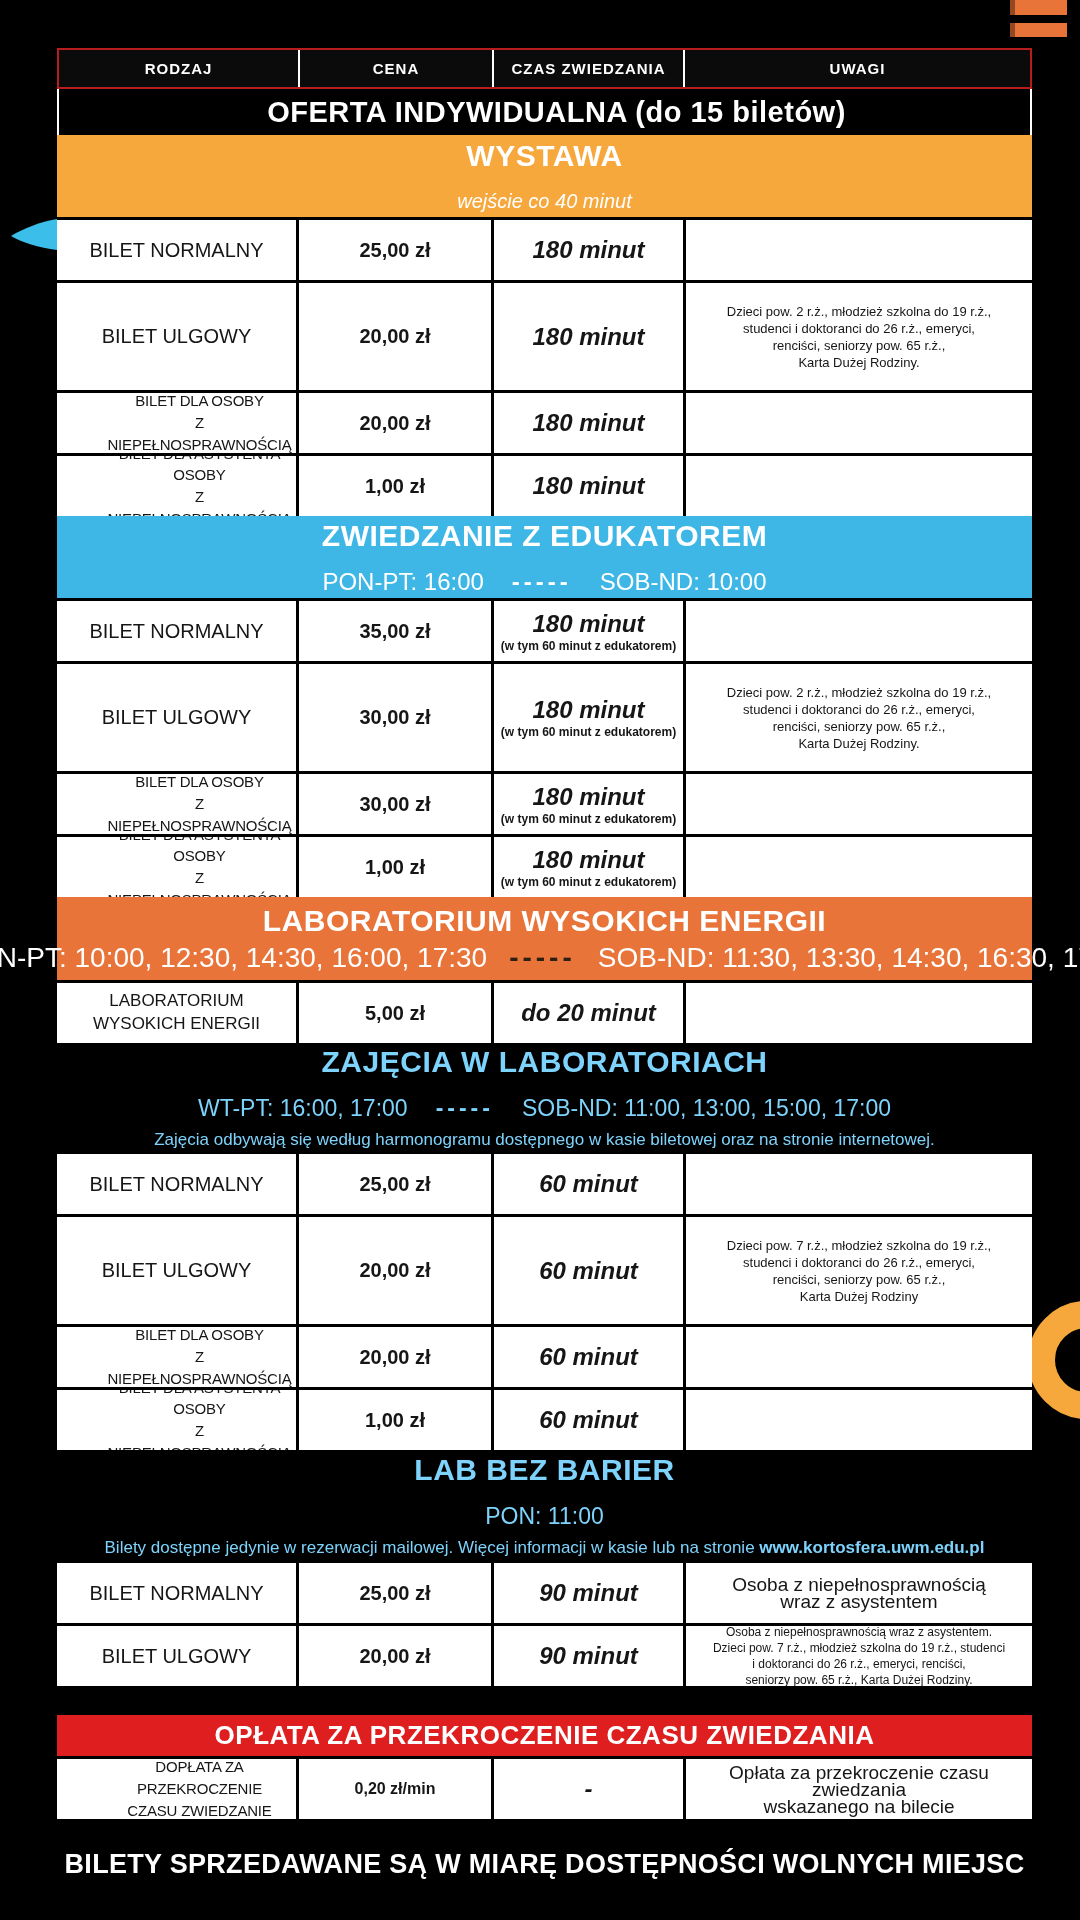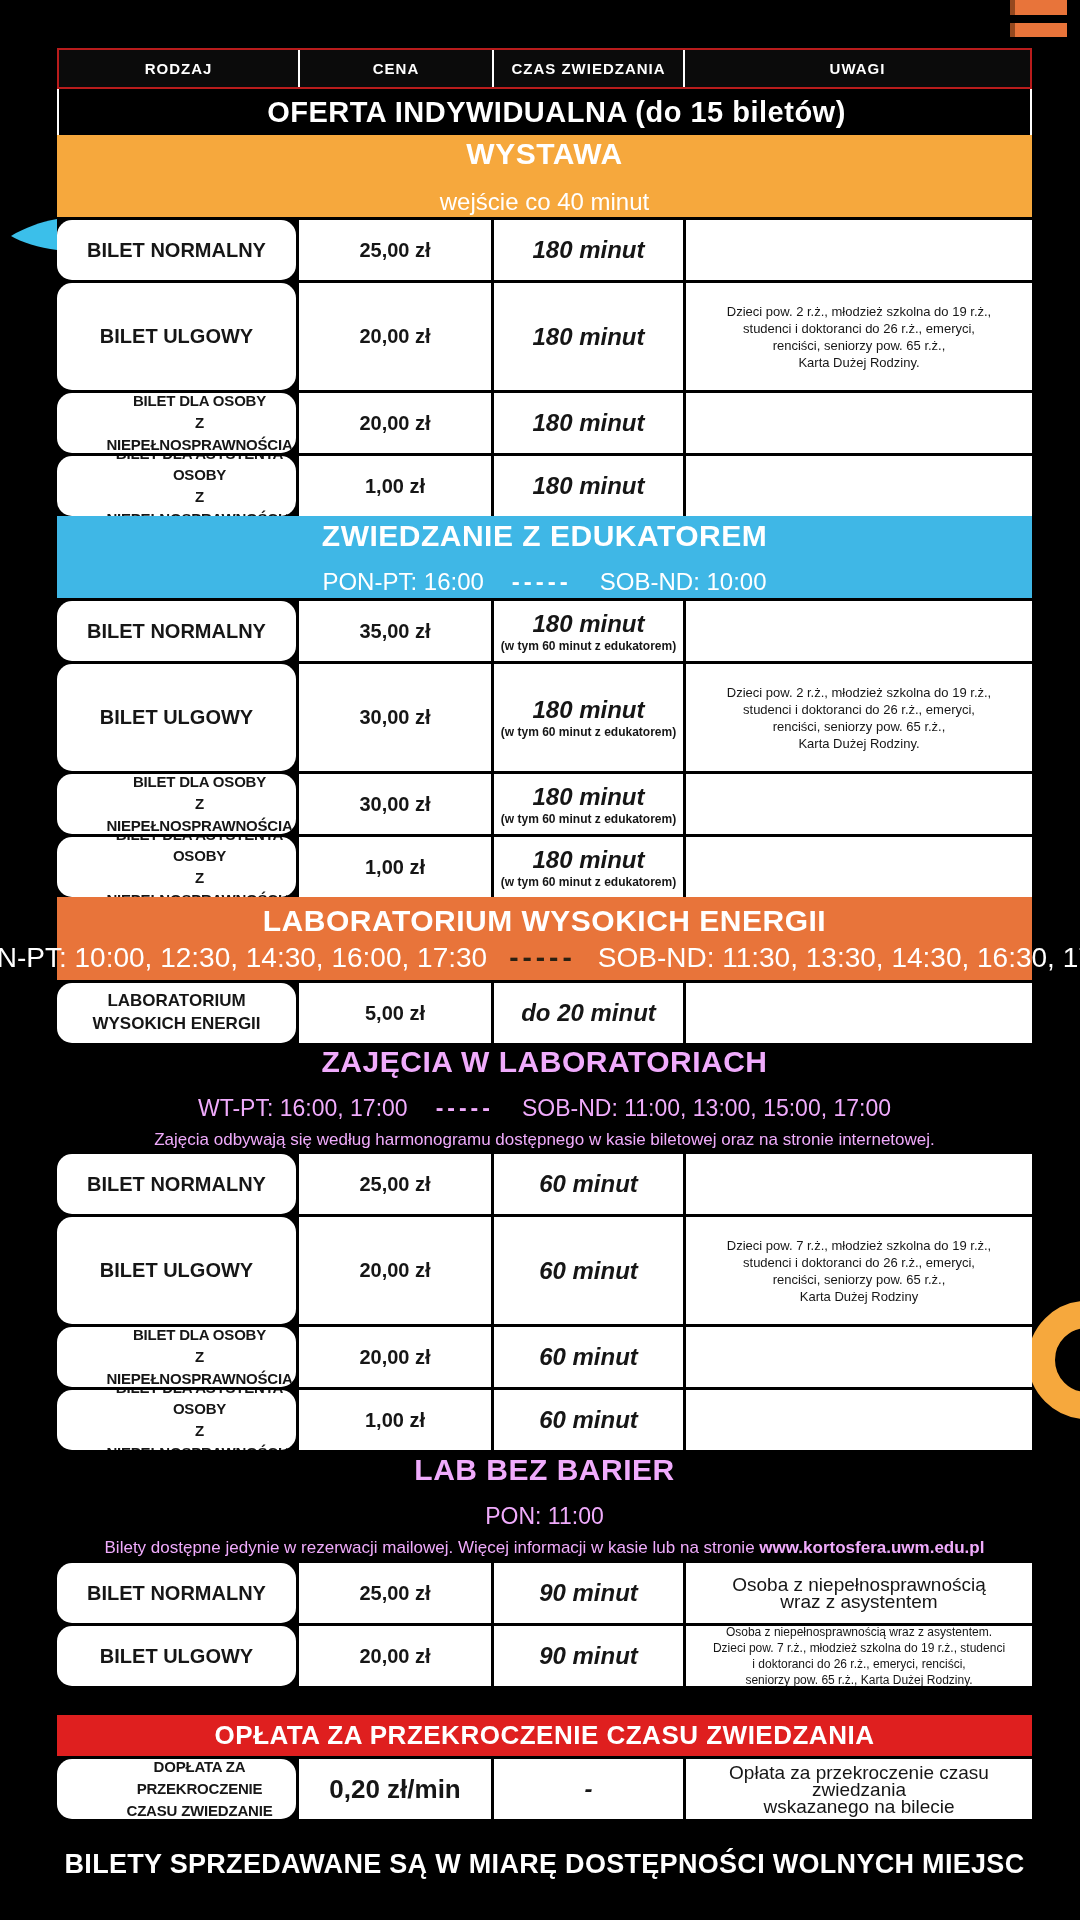--- a/index.html
+++ b/index.html
@@ -24,44 +24,44 @@
     font-size:15px;font-weight:bold;letter-spacing:1px;}
   .offer{height:46px;border-left:2px solid #fff;border-right:2px solid #fff;background:#000;
     display:flex;align-items:center;justify-content:center;color:#fff;font-size:29px;font-weight:bold;letter-spacing:.5px;padding-left:24px;}
   .banner{display:flex;flex-direction:column;align-items:center;justify-content:center;color:#fff;}
   .banner.amber{background:var(--amber,#f6a83d);height:82px;}
   .banner.blue{background:var(--blue,#3fb7e6);height:82px;}
   .banner.deep{background:var(--deep,#e8743a);height:83px;}
   .banner.red{background:var(--red,#df1f1f);height:41px;margin-top:29px;}
   .banner .b-title{font-size:30px;font-weight:bold;letter-spacing:.5px;line-height:1.1;}
   .banner.red .b-title{font-size:26px;}
-  .banner .b-sub{font-size:24px;margin-top:18px;}
+  .banner .b-sub{font-size:20px;margin-top:18px;font-style:italic;}
   .sched{display:flex;align-items:center;gap:28px;margin-top:16px;font-size:24px;white-space:nowrap;}
   .banner.deep .sched{font-size:28px;gap:22px;margin-top:5px;}
   .dashes{font-weight:bold;letter-spacing:4px;}
   .banner.deep .dashes{color:#2b2012;}
-  .blacksec{background:#000;color:#f0abfc;display:flex;flex-direction:column;align-items:center;justify-content:center;}
+  .blacksec{background:#000;color:#7dd3fc;display:flex;flex-direction:column;align-items:center;justify-content:center;}
   .blacksec.zajecia{height:108px;}
   .blacksec.barier{height:110px;}
   .blacksec .b-title{font-size:30px;font-weight:bold;letter-spacing:.5px;}
   .blacksec .sched{font-size:23px;}
   .blacksec .b-note{font-size:17px;margin-top:8px;white-space:nowrap;}
   .blacksec .b-note b{font-weight:bold;}
   
   .row{display:grid;grid-template-columns:239px 192px 189px 1fr;gap:3px;margin-top:3px;}
   .row.std{height:60px;}
   .row.tall{height:107px;}
   .cell{background:#fff;color:#161616;display:flex;flex-direction:column;align-items:center;justify-content:center;
     text-align:center;overflow:hidden;}
-  .rodzaj{font-weight:bold;white-space:pre-line;border-radius:15px;}
+  .rodzaj{font-weight:normal;white-space:pre-line;}
   .rodzaj.big{font-size:20px;}
   .rodzaj.med{font-size:17px;line-height:1.35;}
   .rodzaj.small{font-size:15px;line-height:1.45;letter-spacing:-0.2px;padding-left:46px;}
   .cena{font-size:20px;font-weight:bold;}
-  .cena.lg{font-size:26px;}
+  .cena.lg{font-size:16px;}
   .czas-main{font-size:24px;font-weight:bold;font-style:italic;}
   .czas-sub{font-size:12px;font-weight:600;margin-top:1px;}
   .uwagi{white-space:pre-line;}
   .uwagi.u-sm{font-size:13px;line-height:17px;}
   .uwagi.u-xs{font-size:12px;line-height:16px;}
   .uwagi.u-md{font-size:19px;line-height:17px;}
   .footer-note{margin-top:25px;height:40px;display:flex;align-items:center;justify-content:center;
     color:#fff;font-size:27px;font-weight:bold;text-align:center;letter-spacing:.3px;white-space:nowrap;}
 </style>
 </head>

